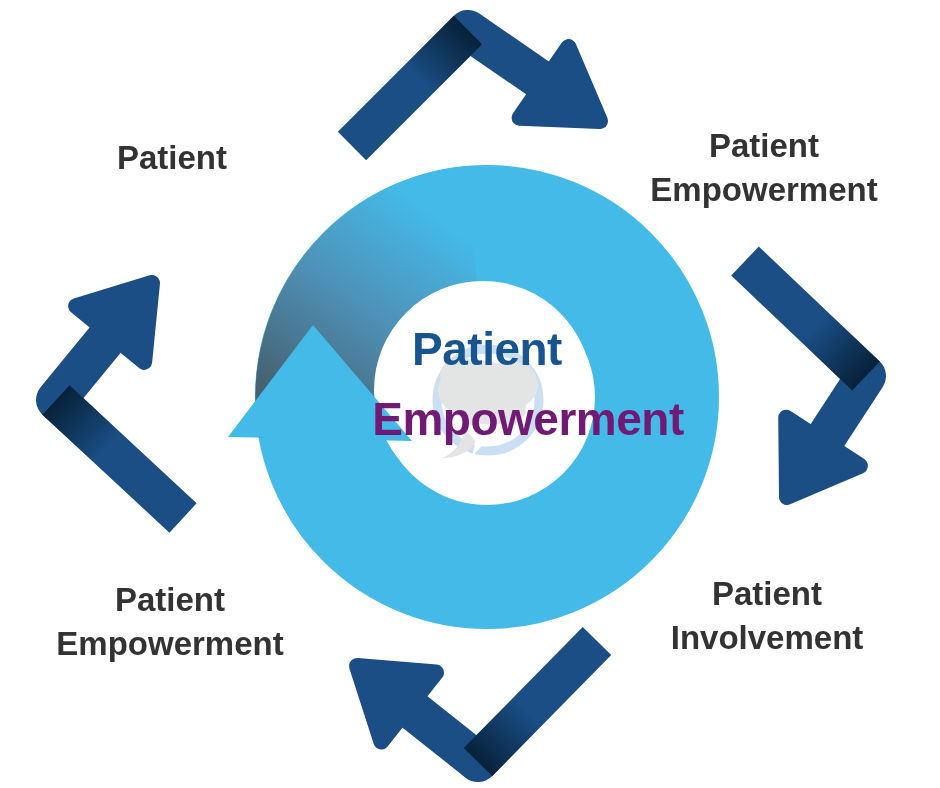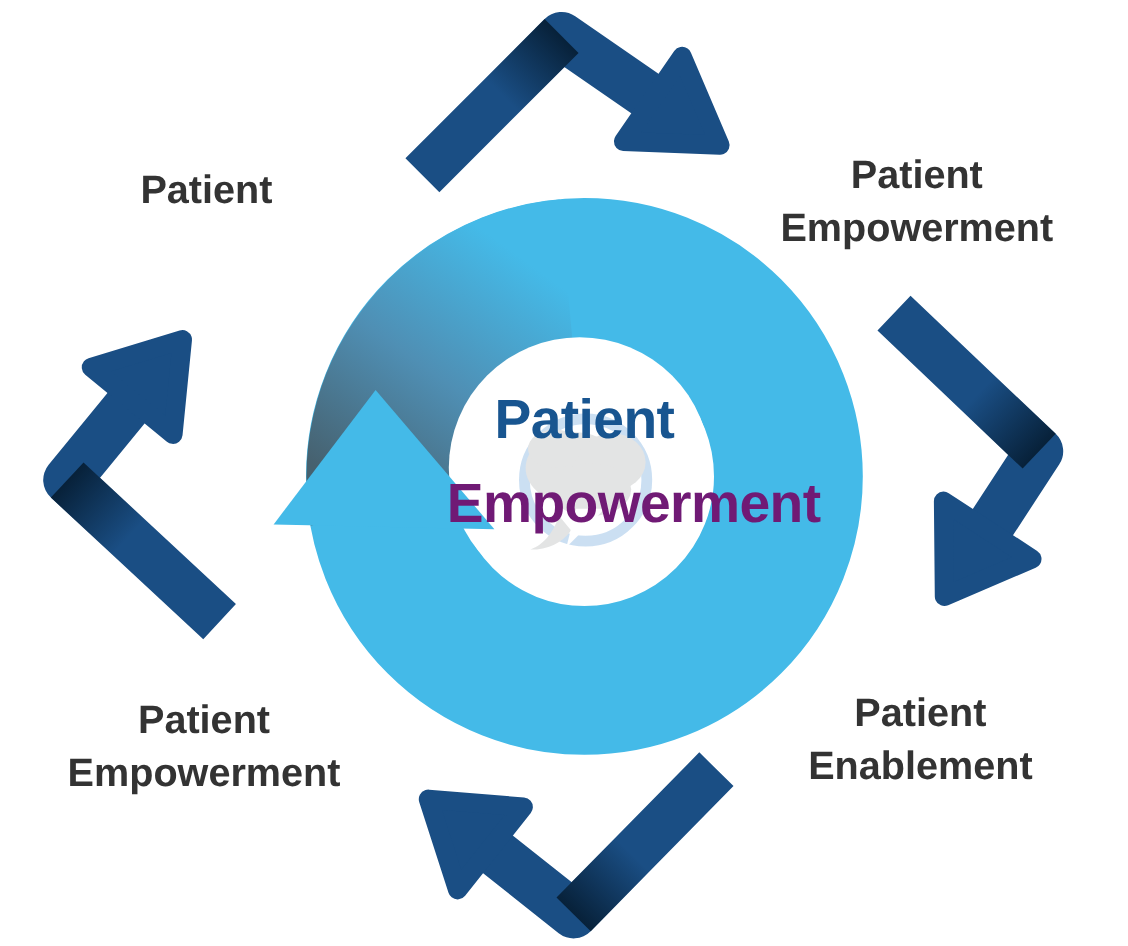--- a/index.html
+++ b/index.html
@@ -93,21 +93,21 @@
   <span>Patient</span><br>
 </div>
 
 <div class="node-label" style="left: 764px; top: 124px; color: rgb(51, 51, 51);">
   <span>Patient</span><br>
   <span>Empowerment</span>
 </div>
 
 <div class="node-label" style="left: 767px; top: 572px; color: rgb(51, 51, 51);">
   <span>Patient</span><br>
-  <span>Enablement</span>
+  <span>Involvement</span>
 </div>
 
 <div class="node-label" style="left: 170px; top: 578px; color: rgb(51, 51, 51);">
   <span>Patient</span><br>
   <span>Empowerment</span>
 </div>
 
 <div class="center-line" style="left: 487px; top: 326px; color: rgb(24, 85, 144);">Patient</div>
 <div class="center-line" style="left: 528px; top: 396px; color: #701a75;">Empowerment</div>
 

